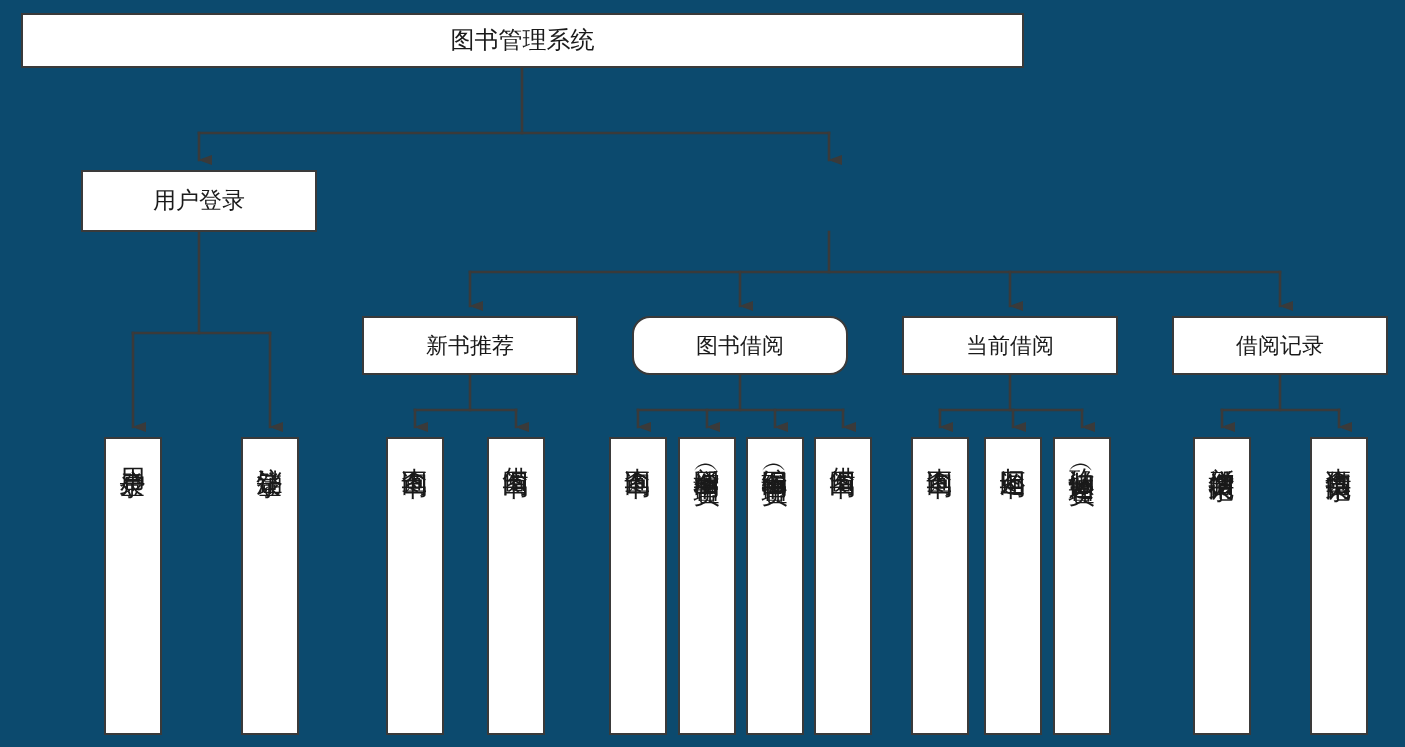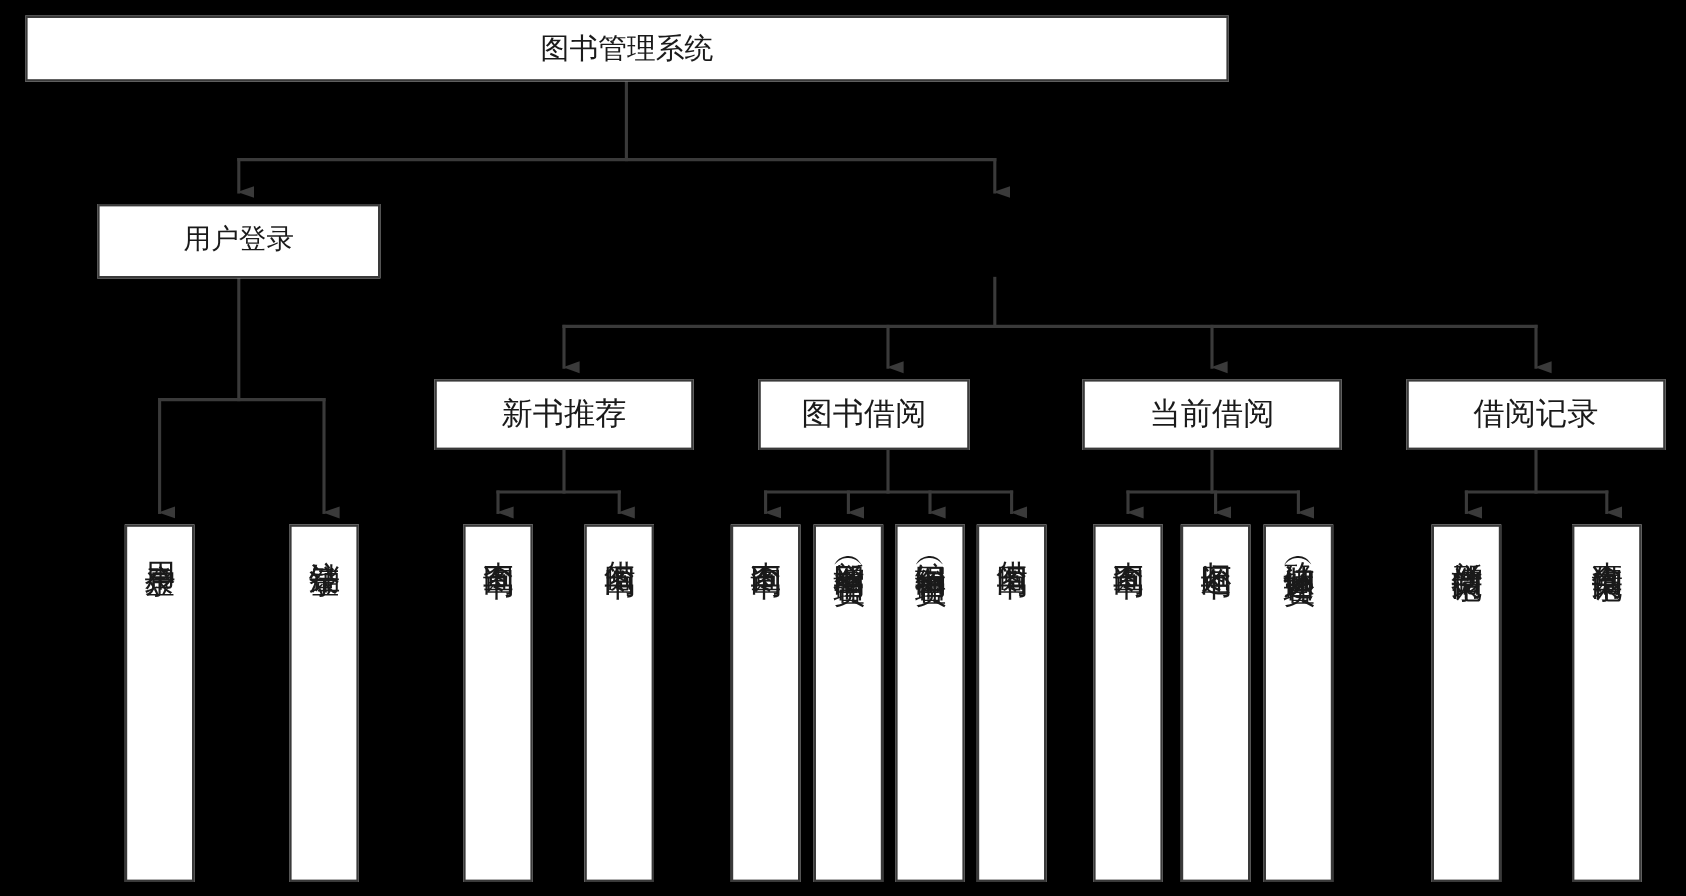--- a/index.html
+++ b/index.html
@@ -10,21 +10,21 @@
   body {
     font-family: "DejaVu Sans", "Liberation Sans", sans-serif;
     width: 1405px;
     height: 747px;
     overflow: hidden;
   }
   #diagram-root {
     position: relative;
     width: 1405px;
     height: 747px;
-    background: #000000;
+    background: #0c4a6e;
     text-decoration: underline;
   }
   #edges-layer {
     position: absolute;
     left: 0;
     top: 0;
     width: 1405px;
     height: 747px;
   }
   .node {
@@ -39,21 +39,21 @@
     z-index: 2;
   }
   .node-label {
     display: block;
     text-align: center;
     line-height: 1.18;
     white-space: nowrap;
   }
   .node.root .node-label { font-size: 24px; }
   .node.level2 .node-label { font-size: 23px; }
-  .node.level3 .node-label { font-size: 26px; }
+  .node.level3 .node-label { font-size: 22px; }
   .node.leaf {
     align-items: flex-start;
     padding-top: 8px;
   }
   .node.leaf .node-label {
     writing-mode: vertical-rl;
     text-orientation: upright;
     font-size: 26px;
     letter-spacing: 2px;
     line-height: 1;
@@ -132,21 +132,21 @@
 
   <div class="node level2" style="left:81px; top:170px; width:236px; height:62px;">
     <span class="node-label">用户登录</span>
   </div>
 
 
   <div class="node level3" style="left:362px; top:316px; width:216px; height:59px;">
     <span class="node-label">新书推荐</span>
   </div>
 
-  <div class="node level3" style="left:632px; top:316px; width:176px; height:59px;">
+  <div class="node level3" style="left:632px; top:316px; width:216px; height:59px;border-radius:18px;">
     <span class="node-label">图书借阅</span>
   </div>
 
   <div class="node level3" style="left:902px; top:316px; width:216px; height:59px;">
     <span class="node-label">当前借阅</span>
   </div>
 
   <div class="node level3" style="left:1172px; top:316px; width:216px; height:59px;">
     <span class="node-label">借阅记录</span>
   </div>

